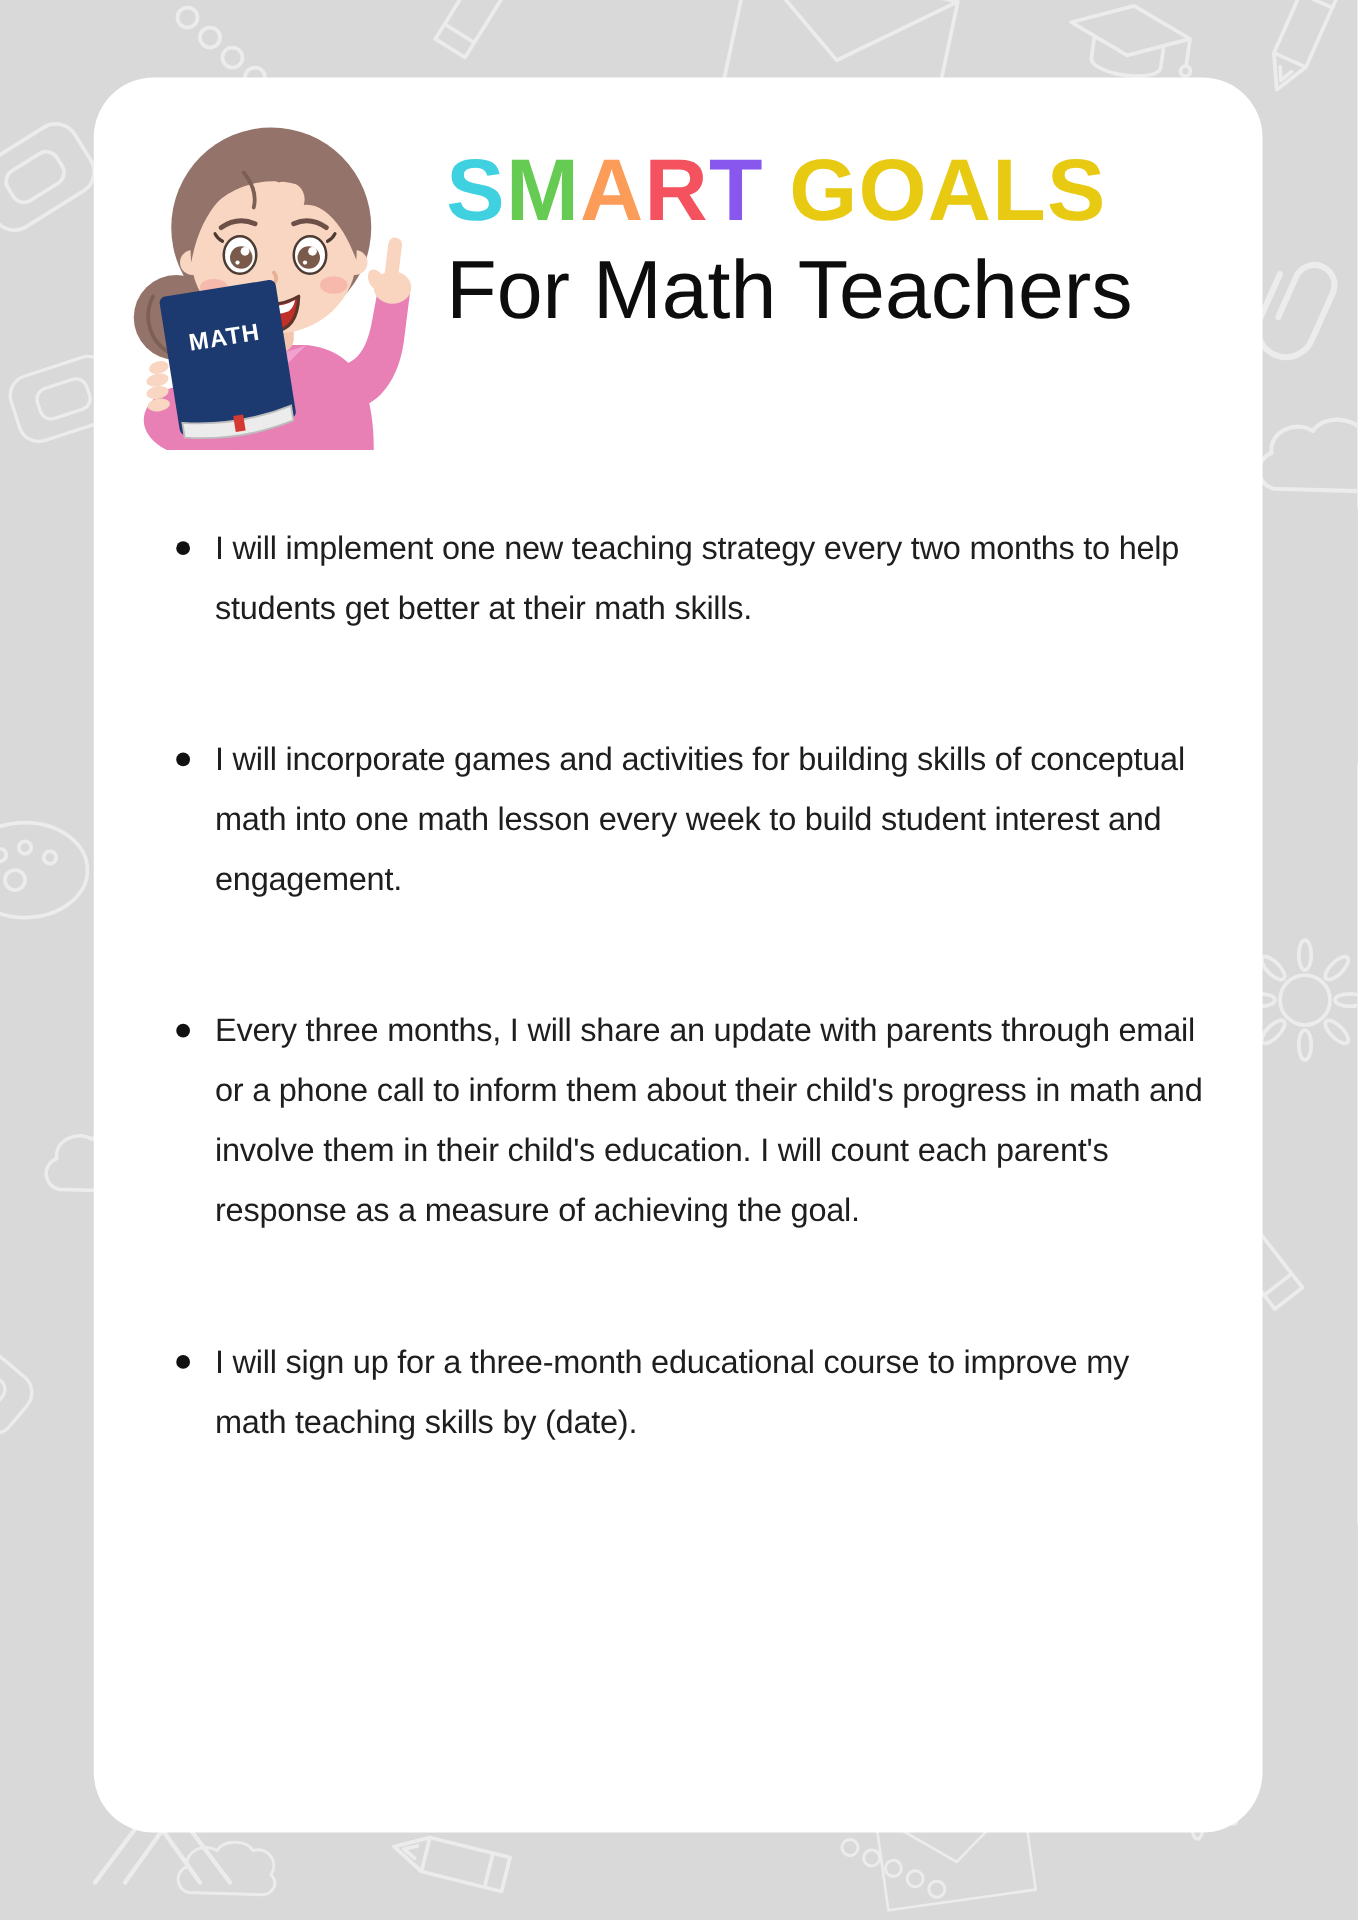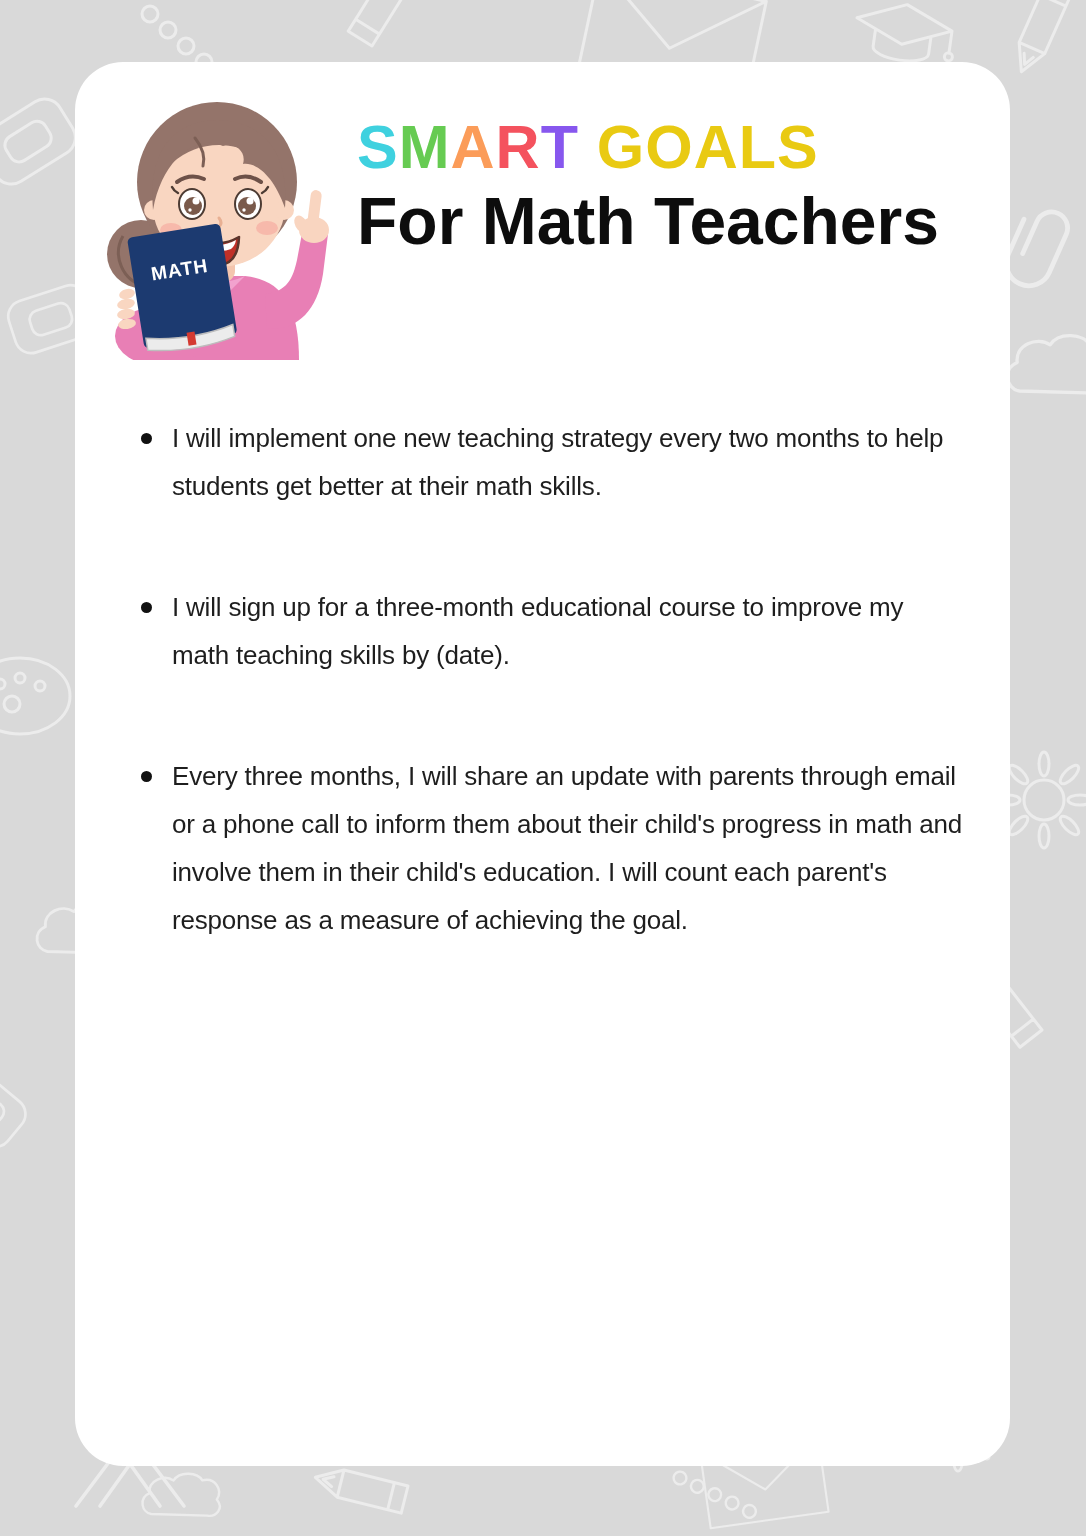--- a/index.html
+++ b/index.html
@@ -16,25 +16,25 @@
     width: 935px; height: 1404px;
     background: #ffffff;
     border-radius: 48px;
   }
   .illustration {
     position: absolute; left: 22px; top: 14px;
     width: 240px; height: 284px;
   }
   .titles { position: absolute; left: 282px; top: 54px; width: 648px; }
   .title-word {
-    font-size: 61px; font-weight: 800; letter-spacing: 1px;
+    font-size: 70px; font-weight: 800; letter-spacing: 1px;
     line-height: 1.04; white-space: nowrap;
   }
   .subtitle {
-    font-size: 66px; font-weight: 700; color: #0d0d0d;
+    font-size: 66px; font-weight: 400; color: #0d0d0d;
     margin-top: 6px; white-space: nowrap; line-height: 1.1;
   }
   .goals {
     position: absolute; left: 66px; top: 352px; width: 824px;
     list-style: none; margin: 0; padding: 0;
   }
   .goal {
     display: flex; gap: 20px;
     margin-bottom: 73px;
     font-size: 26px; line-height: 48px;
@@ -211,25 +211,29 @@
     <div class="subtitle">For Math Teachers</div>
   </div>
 
   <ul class="goals">
       <li class="goal">
     <span class="dot"></span>
     <span class="goal-text">I will implement one new teaching strategy every two months to help students get better at their math skills.</span>
   </li>
       <li class="goal">
     <span class="dot"></span>
+    <span class="goal-text">I will incorporate games and activities for building skills of conceptual math into one math lesson every week to build student interest and engagement.</span>
+  </li>
+      <li class="goal">
+    <span class="dot"></span>
+    <span class="goal-text">Every three months, I will share an update with parents through email or a phone call to inform them about their child's progress in math and involve them in their child's education. I will count each parent's response as a measure of achieving the goal.</span>
+  </li>
+      <li class="goal">
+    <span class="dot"></span>
     <span class="goal-text">I will sign up for a three-month educational course to improve my math teaching skills by (date).</span>
-  </li>
-      <li class="goal">
-    <span class="dot"></span>
-    <span class="goal-text">Every three months, I will share an update with parents through email or a phone call to inform them about their child's progress in math and involve them in their child's education. I will count each parent's response as a measure of achieving the goal.</span>
   </li>
     </ul>
 
 </div>
 
 <div class="footer">
   <span class="c-symbol">©</span><span>NumberDyslexia.com</span>
 </div>
 
 </body></html>

